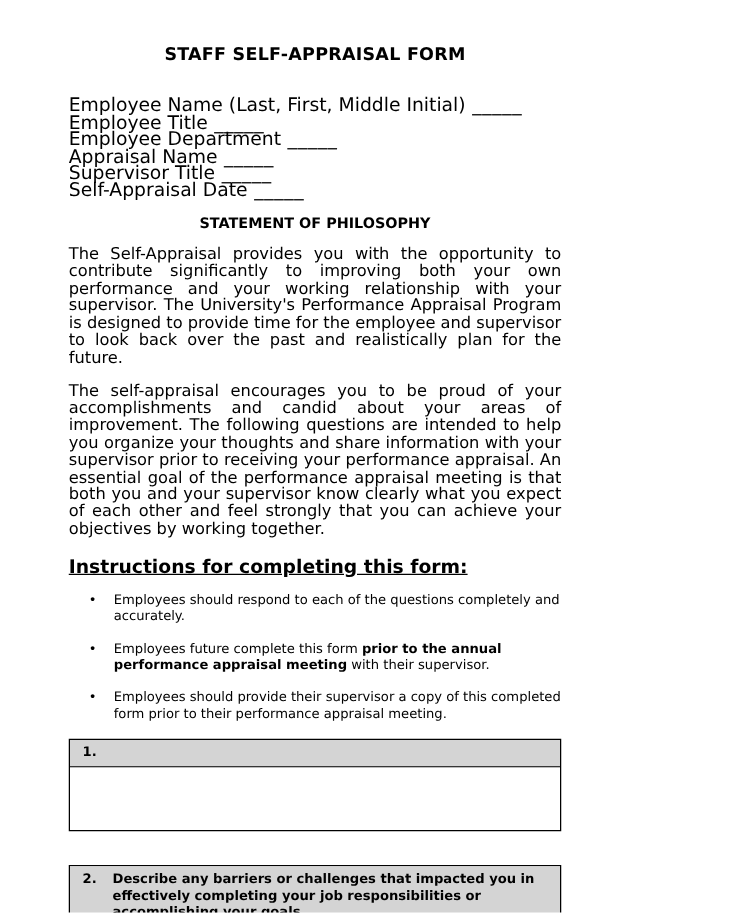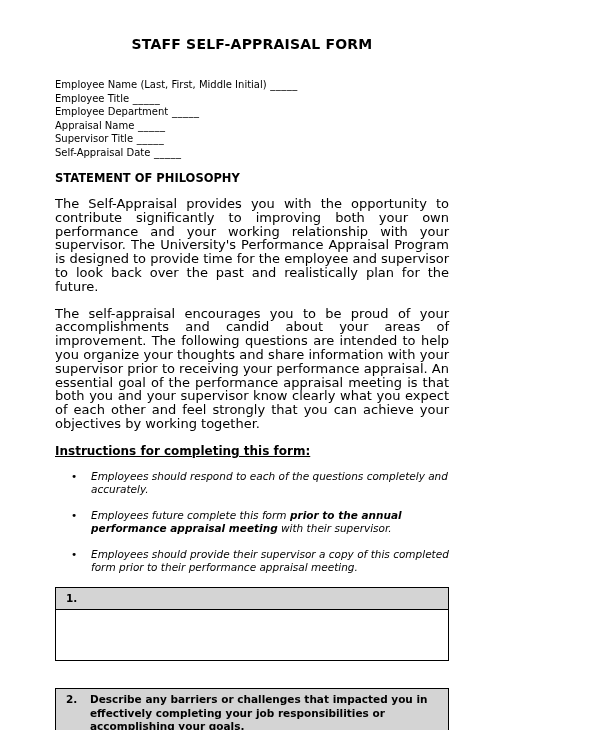--- a/index.html
+++ b/index.html
@@ -9,43 +9,43 @@
     font-family: "DejaVu Sans", "Liberation Sans", sans-serif;
     color: #000;
   }
   .page { width: 504px; height: 730px; padding: 36px 55px 0 55px; background: #fff; }
 
   .title {
     font-size: 14px; font-weight: bold; text-align: center;
     margin-bottom: 26px; letter-spacing: 0.2px;
   }
 
-  .fields { font-size: 10px; line-height: 13.5px; margin-bottom: 12px; }
+  .fields { font-size: 15px; line-height: 13.5px; margin-bottom: 12px; }
   .field { white-space: nowrap; }
   .blank { letter-spacing: 0.5px; }
 
   .section-heading {
-    font-size: 11.5px; font-weight: bold; 
+    font-size: 11.5px; font-weight: bold; text-align: center;
     margin: 10px 0 12px 0;
   }
 
   .body-para {
     font-size: 13px; line-height: 13.8px; text-align: justify;
     margin-bottom: 13px;
   }
 
   .instructions-heading {
-    font-size: 12px; font-weight: bold; text-decoration: underline;
+    font-size: 15px; font-weight: bold; text-decoration: underline;
     margin: 3px 0 12px 0;
   }
 
   .bullets { list-style: none; }
   .bullet {
     font-size: 10.5px; line-height: 13.5px;
-    position: relative; padding-left: 36px; margin-bottom: 12px; font-style: italic;
+    position: relative; padding-left: 36px; margin-bottom: 12px;
   }
   .bullet::before { content: "\2022"; position: absolute; left: 16px; }
 
   .qbox { border: 1px solid #000; }
   .qbox-1 { margin-top: 11px; }
   .qbox-2 { margin-top: 27px; }
   .qheader {
     background: #d4d4d4; border-bottom: 1px solid #000;
     display: flex; align-items: flex-start;
     font-size: 10.5px; font-weight: bold; line-height: 13.5px;

